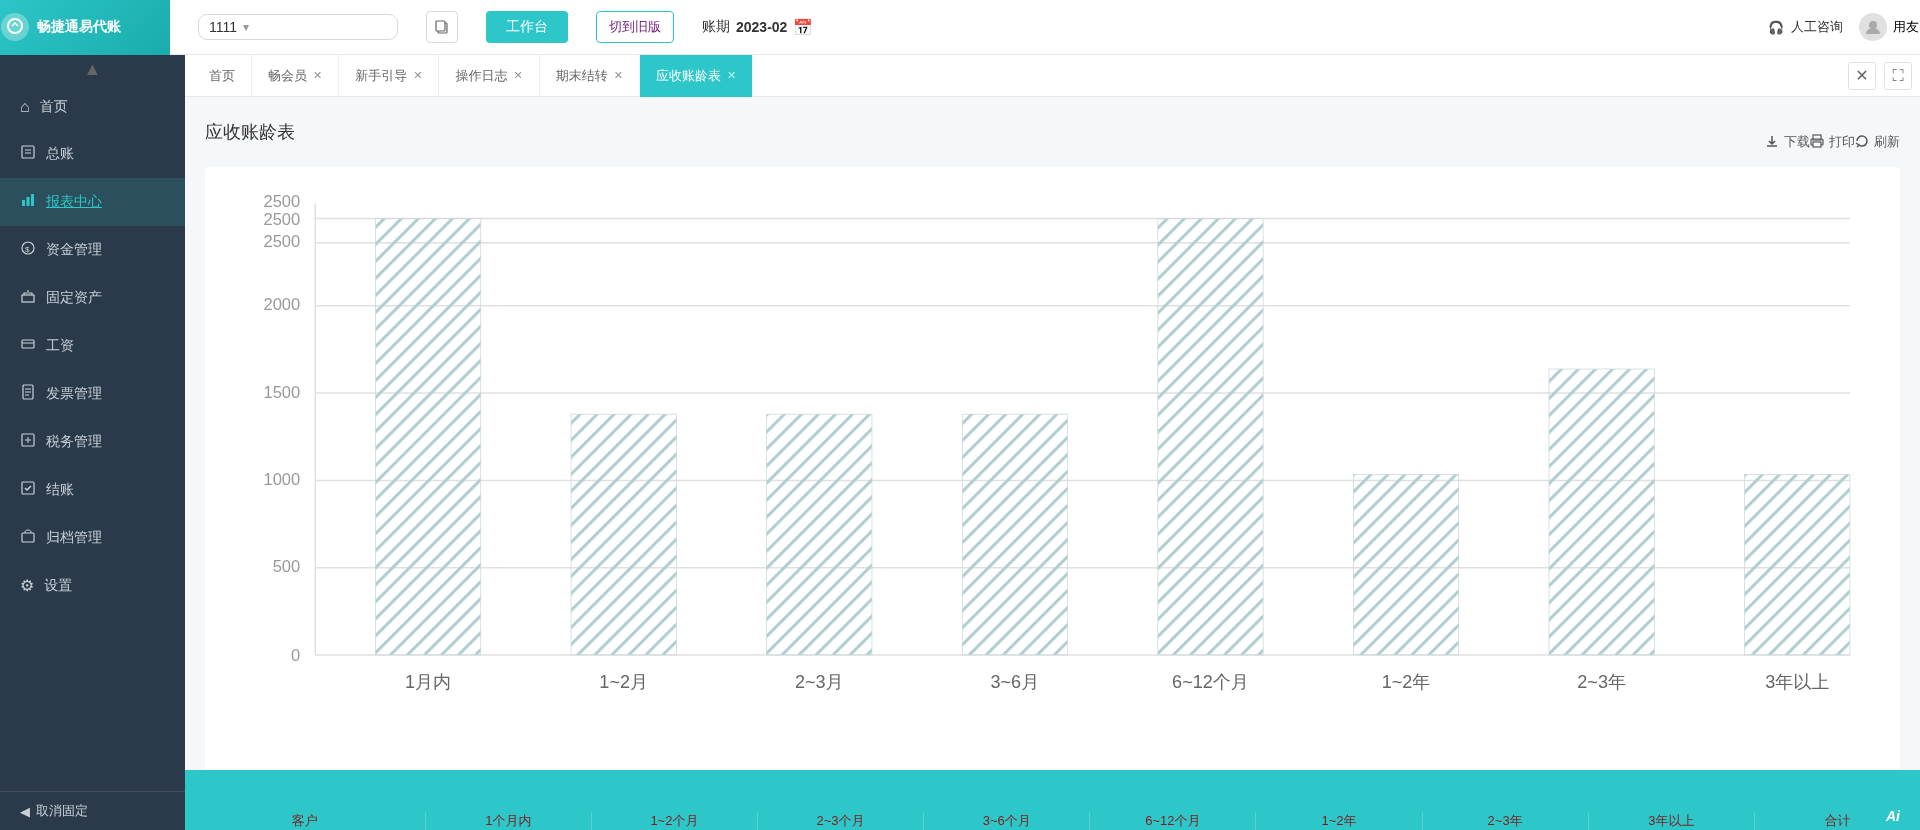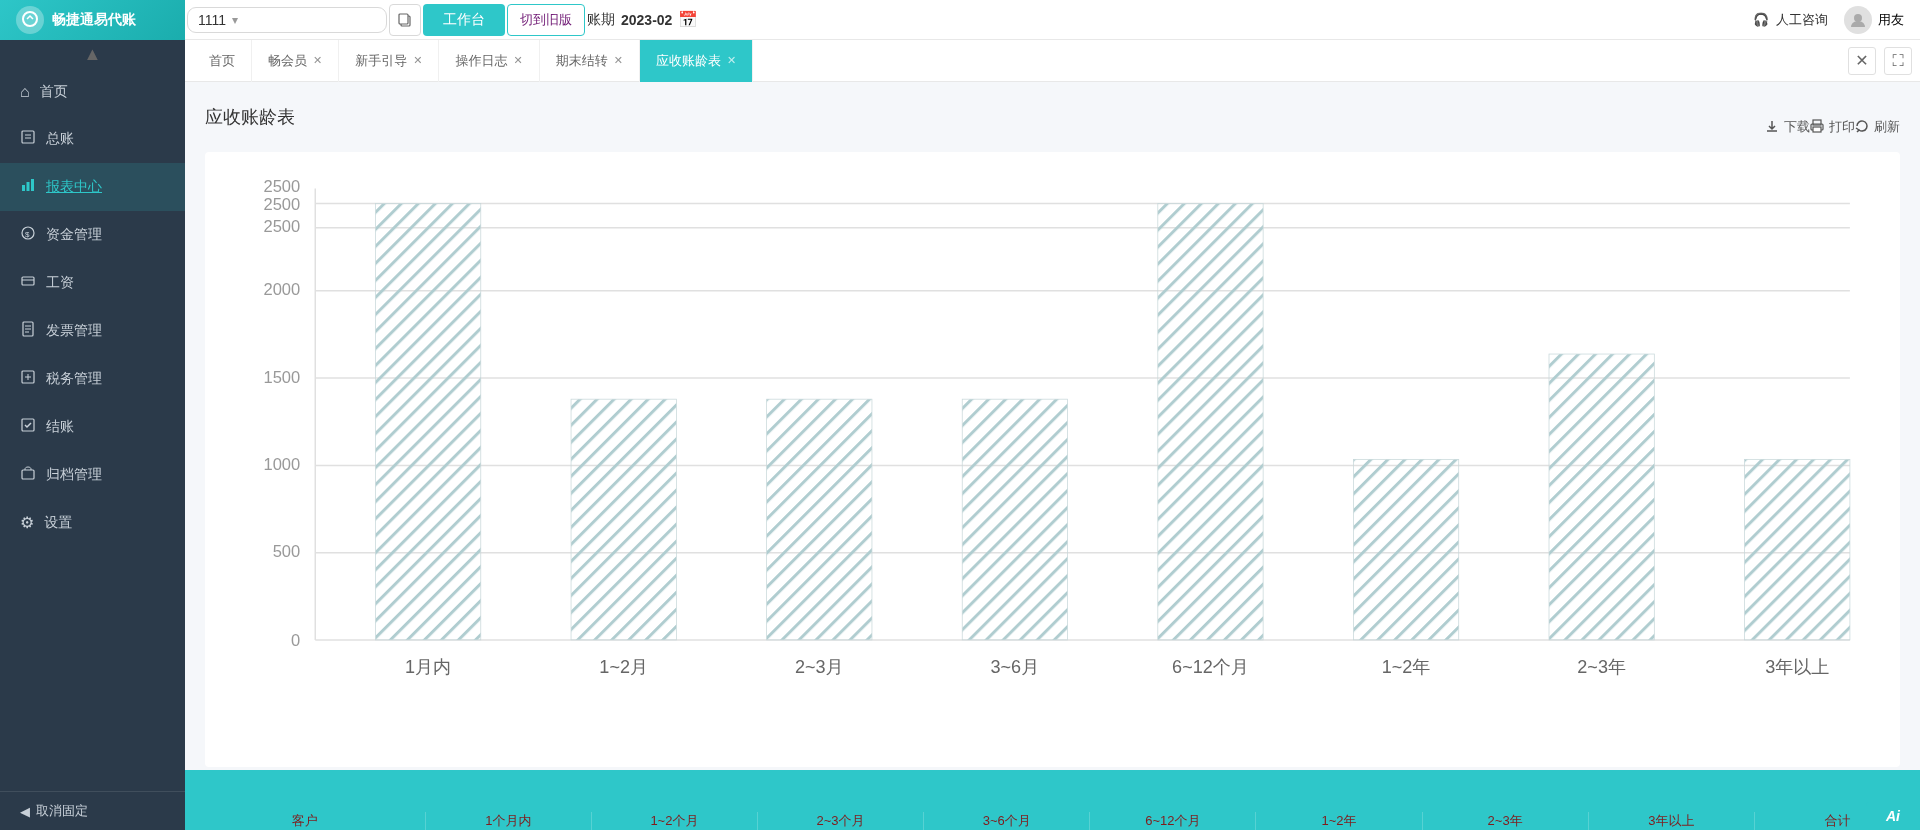--- a/index.html
+++ b/index.html
@@ -1,27 +1,27 @@
 <!DOCTYPE html>
 <html><head>
   <meta charset="utf-8">
   <style>
     * { box-sizing: border-box; margin: 0; padding: 0; }
     body { font-family: 'Microsoft YaHei', sans-serif; font-size: 13px; background: #f0f2f5; display: flex; flex-direction: column; height: 830px; overflow: hidden; }
 
     
     .header {
-      height: 40px;
+      height: 55px;
       background: #fff;
       display: flex;
       align-items: center;
-      padding: 0 16px;
+      padding: 0 1px;
       border-bottom: 1px solid #e8e8e8;
       flex-shrink: 0;
-      gap: 2px;
+      gap: 28px;
     }
     .logo-area {
       width: 185px;
       min-width: 185px;
       display: flex;
       align-items: center;
       gap: 8px;
       background: linear-gradient(135deg, #2ec7c9, #1aacac);
       height: 55px;
       padding: 0 16px;
@@ -273,20 +273,30 @@
       <span>报表中心</span>
     </div>
     <div class="sidebar-item">
       <span class="sidebar-icon">
         <svg width="16" height="16" viewBox="0 0 16 16">
             <circle cx="8" cy="8" r="6" fill="none" stroke="#c8d0d8" stroke-width="1.2"></circle>
             <text x="5" y="12" font-size="8" fill="#c8d0d8">$</text>
           </svg>
       </span>
       <span>资金管理</span>
+    </div>
+    <div class="sidebar-item">
+      <span class="sidebar-icon">
+        <svg width="16" height="16" viewBox="0 0 16 16">
+            <rect x="2" y="7" width="12" height="7" fill="none" stroke="#c8d0d8" stroke-width="1.2"></rect>
+            <path d="M4 7 V5 H12 V7" fill="none" stroke="#c8d0d8" stroke-width="1.2"></path>
+            <path d="M8 4 V2" stroke="#c8d0d8" stroke-width="1.2"></path>
+          </svg>
+      </span>
+      <span>固定资产</span>
     </div>
     <div class="sidebar-item">
       <span class="sidebar-icon">
         <svg width="16" height="16" viewBox="0 0 16 16">
             <rect x="2" y="4" width="12" height="8" rx="1" fill="none" stroke="#c8d0d8" stroke-width="1.2"></rect>
             <line x1="2" y1="7" x2="14" y2="7" stroke="#c8d0d8" stroke-width="1"></line>
           </svg>
       </span>
       <span>工资</span>
     </div>

